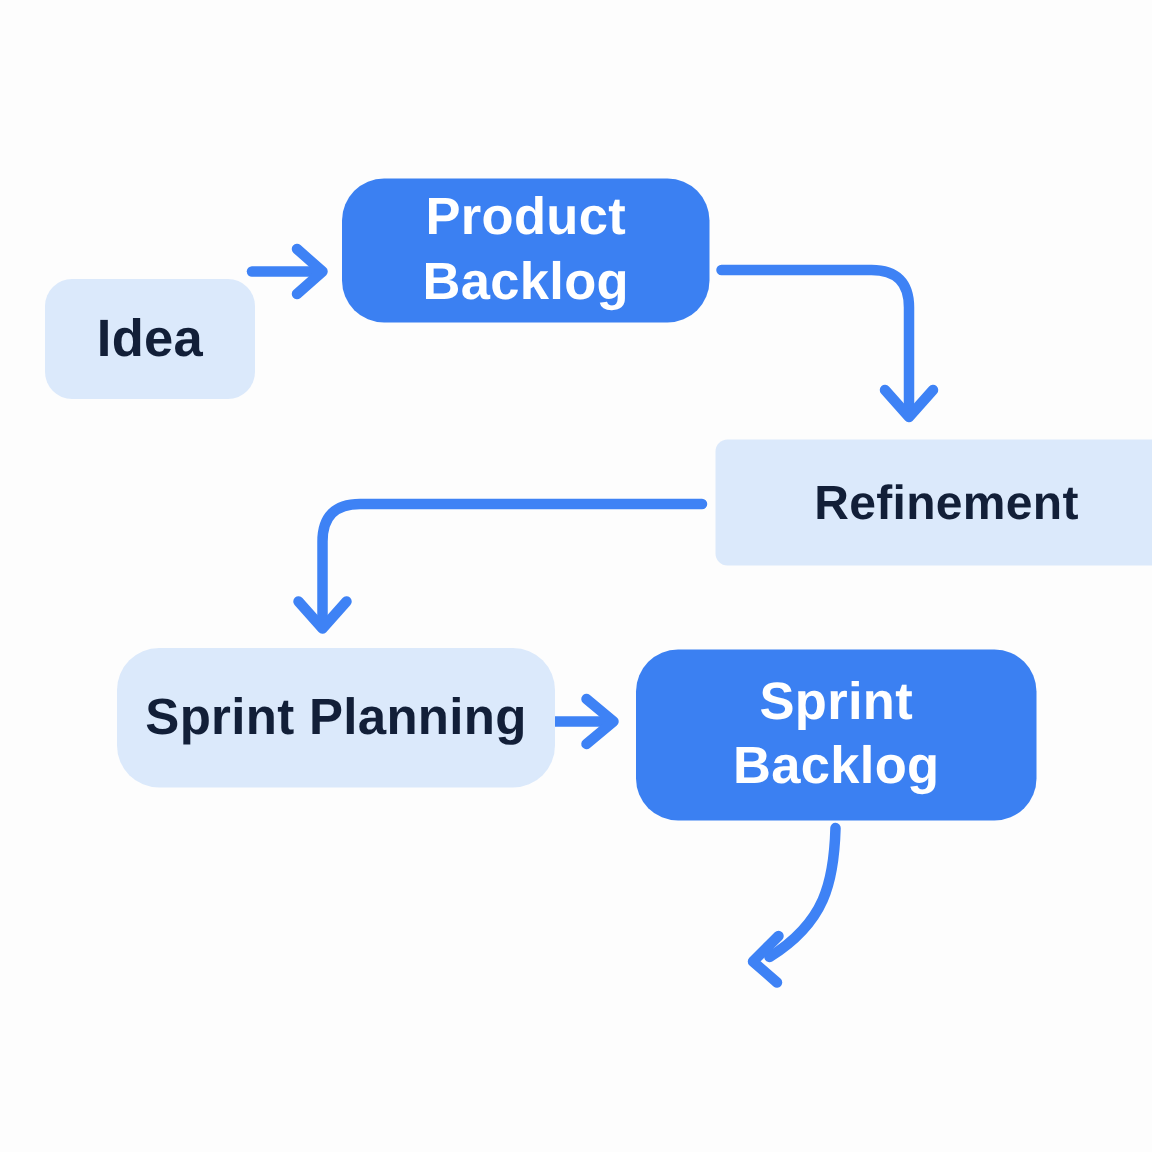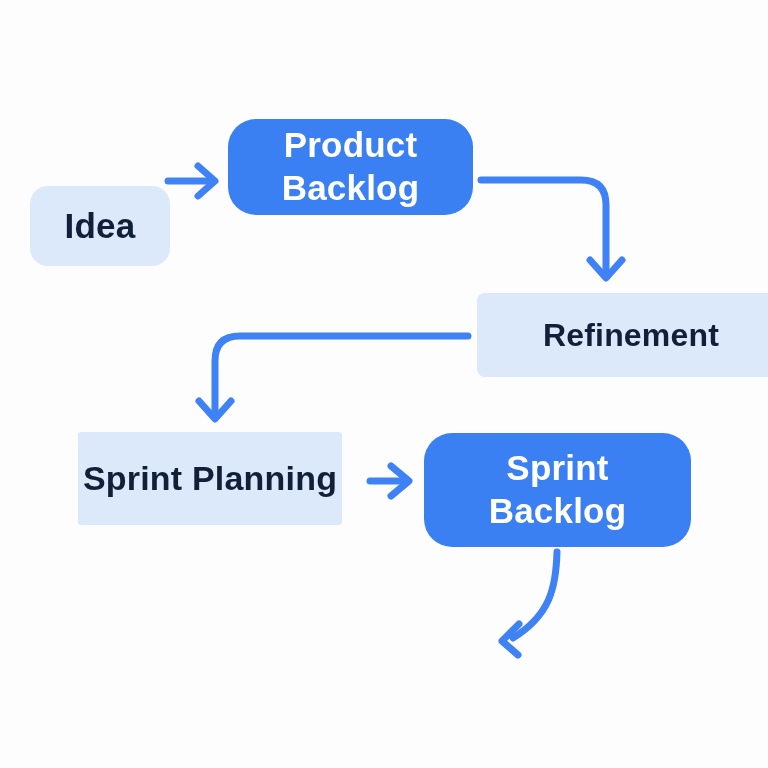--- a/index.html
+++ b/index.html
@@ -58,22 +58,22 @@
   #node-product-backlog{
     left:228px;top:119px;width:245px;height:96px;
     border-radius:28px;font-size:35px;line-height:1.22;
     padding:0 30px;
   }
   #node-refinement{
     left:477px;top:293px;width:308px;height:84px;
     border-radius:8px;font-size:32px;white-space:nowrap;
   }
   #node-sprint-planning{
-    left:78px;top:432px;width:264px;height:93px;
-    border-radius:3px;font-size:34px;white-space:nowrap;
+    left:78px;top:432px;width:292px;height:93px;
+    border-radius:28px;font-size:34px;white-space:nowrap;
   }
   #node-sprint-backlog{
     left:424px;top:433px;width:267px;height:114px;
     border-radius:28px;font-size:35px;line-height:1.22;
     padding:4px 34px;
   }
   #node-delivery{
     left:274px;top:597px;width:217px;height:84px;
     border-radius:18px;font-size:35px;
   }

